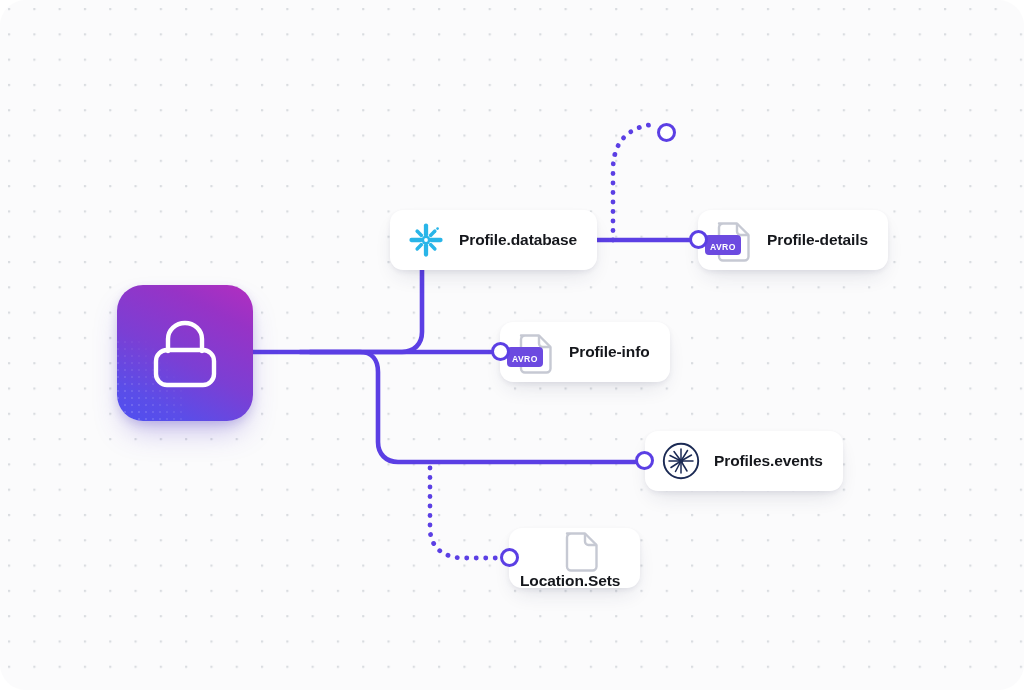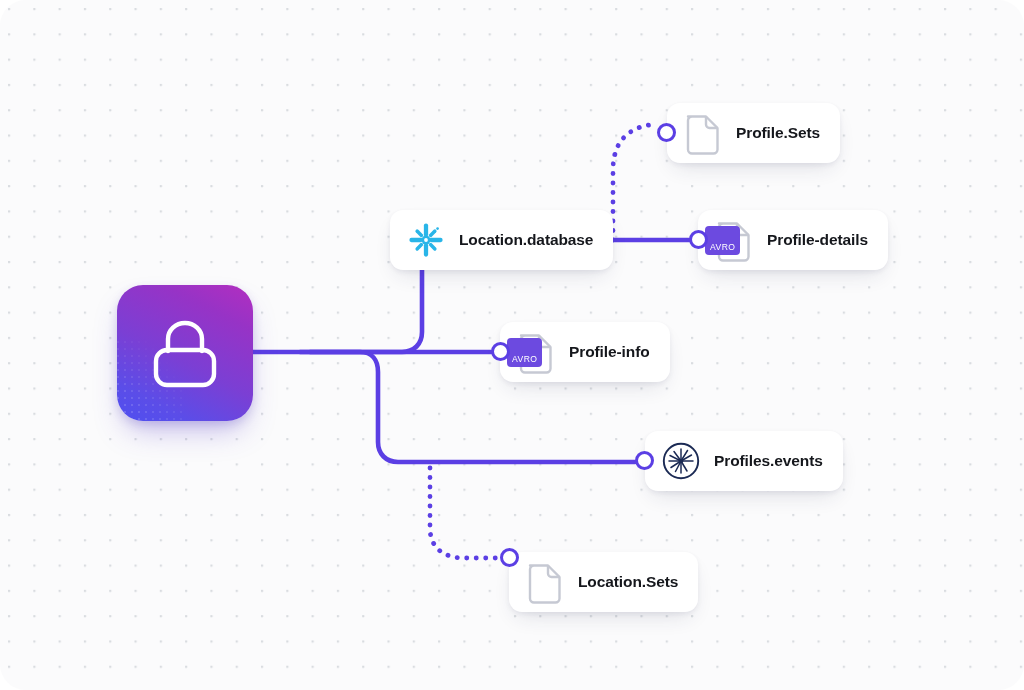--- a/index.html
+++ b/index.html
@@ -93,23 +93,23 @@
   }
 
   
   .avro-badge {
     position: absolute;
     left: -7px;
     bottom: 7px;
     background: #6c4ae0;
     color: #ffffff;
     font-size: 8.6px;
-    font-weight: normal;
+    font-weight: bold;
     letter-spacing: 0.4px;
-    padding: 17px 5px 3px 5px;
+    padding: 8px 5px 3px 5px;
     border-radius: 4px;
     line-height: 1;
   }
 
   
   .port {
     position: absolute;
     width: 19px;
     height: 19px;
     border-radius: 50%;
@@ -117,21 +117,21 @@
     border: 3.6px solid #5b3fe4;
     z-index: 8;
   }
 
   
   #node-profiles-database { left: 390px; top: 210px; }
   #node-profile-sets      { left: 667px; top: 103px; }
   #node-profile-details   { left: 698px; top: 210px; }
   #node-profile-info      { left: 500px; top: 322px; }
   #node-location-events   { left: 645px; top: 431px; }
-  #node-location-sets     { left: 509px; top: 552px; }
+  #node-location-sets     { left: 509px; top: 528px; flex-direction: column; }
 
   #port-profile-sets     { left: 657px; top: 123px; }
   #port-profile-details  { left: 689px; top: 230px; }
   #port-profile-info     { left: 491px; top: 342px; }
   #port-location-events  { left: 635px; top: 451px; }
   #port-location-sets    { left: 500px; top: 548px; }
 </style>
 </head>
 <body>
 
@@ -179,32 +179,23 @@
             <rect x="21.8" y="30" width="4.4" height="12" rx="2.1"></rect>
             <rect x="6" y="21.8" width="12" height="4.4" rx="2.1"></rect>
             <rect x="30" y="21.8" width="12" height="4.4" rx="2.1"></rect>
           </g>
           <circle cx="24" cy="24" r="5.6"></circle>
           <circle cx="38.6" cy="9.6" r="1.7"></circle>
         </g>
         <circle cx="24" cy="24" r="2.4" fill="#ffffff"></circle>
       </svg>
     </div>
-    <div class="label">Location.database</div>
-  </div>
-
-  <div class="node" id="node-profile-sets">
-    <div class="icon-slot">
-      <svg width="40" height="44" viewBox="0 0 40 44">
-        <path d="M 5 5.5 h 18 l 11.5 11.5 v 21.5 a 4 4 0 0 1 -4 4 h -21.5 a 4 4 0 0 1 -4 -4 v -29 a 4 4 0 0 1 4 -4 z" fill="#ffffff" stroke="#c6c9d3" stroke-width="2.4" stroke-linejoin="round"></path>
-        <path d="M 23 5.5 v 8 a 3.5 3.5 0 0 0 3.5 3.5 h 8" fill="none" stroke="#c6c9d3" stroke-width="2.4" stroke-linejoin="round"></path>
-      </svg>
-    </div>
-    <div class="label">Profile.Sets</div>
-  </div>
+    <div class="label">Profile.database</div>
+  </div>
+
 
   <div class="node" id="node-profile-details">
     <div class="icon-slot">
       <svg width="40" height="44" viewBox="0 0 40 44">
         <path d="M 5 5.5 h 18 l 11.5 11.5 v 21.5 a 4 4 0 0 1 -4 4 h -21.5 a 4 4 0 0 1 -4 -4 v -29 a 4 4 0 0 1 4 -4 z" fill="#ffffff" stroke="#c6c9d3" stroke-width="2.4" stroke-linejoin="round"></path>
         <path d="M 23 5.5 v 8 a 3.5 3.5 0 0 0 3.5 3.5 h 8" fill="none" stroke="#c6c9d3" stroke-width="2.4" stroke-linejoin="round"></path>
       </svg>
       <span class="avro-badge">AVRO</span>
     </div>
     <div class="label">Profile-details</div>

